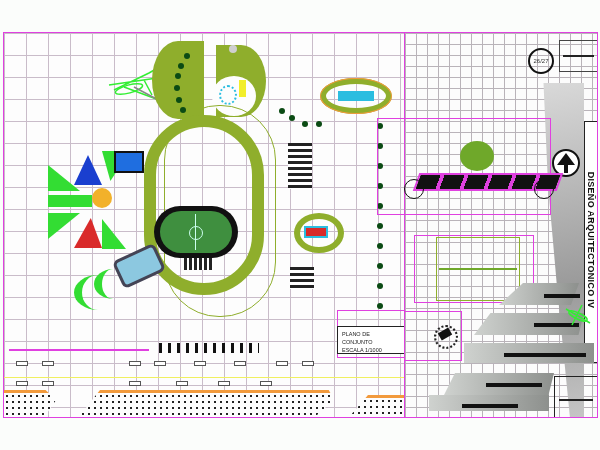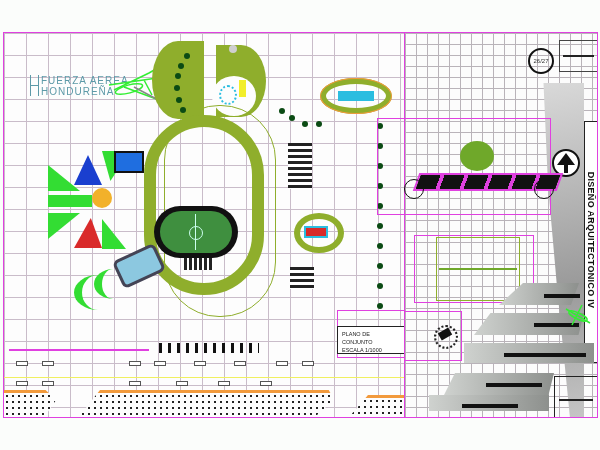--- a/index.html
+++ b/index.html
@@ -34,25 +34,20 @@
   .field .mid{position:absolute;left:35px;top:3px;height:36px;border-left:1px solid #cfe;}
   .field .circ{position:absolute;left:29px;top:15px;width:12px;height:12px;border:1px solid #cfe;border-radius:50%;}
   .tree{position:absolute;width:6px;height:6px;border-radius:50%;background:#0b4b14;}
   .olive{background:#8fae2c;}
 </style>
 </head>
 <body>
 
 <div class="sheet">
 
-  <div class="abs logo">
-    <div class="bar"></div>
-    <span>FUERZA AEREA</span>
-    <span>HONDUREÑA</span>
-  </div>
   <svg class="abs" style="left:100px;top:32px" width="70" height="40">
     <g stroke="#33ee33" fill="none" stroke-width="1.5">
       <path d="M5 20 L60 12 M10 25 L45 8 L52 4 M20 22 L55 35 M40 15 L48 30"></path>
       <ellipse cx="25" cy="24" rx="14" ry="4" transform="rotate(-15 25 24)"></ellipse>
     </g>
     <line x1="30" y1="22" x2="60" y2="38" stroke="#888" stroke-width="1.5"></line>
   </svg>
 
   <div class="abs olive" style="left:148px;top:8px;width:52px;height:78px;border-radius:50% 0 0 50%;"></div>
   <div class="abs olive" style="left:212px;top:12px;width:50px;height:72px;border-radius:0 50% 50% 0;"></div>

